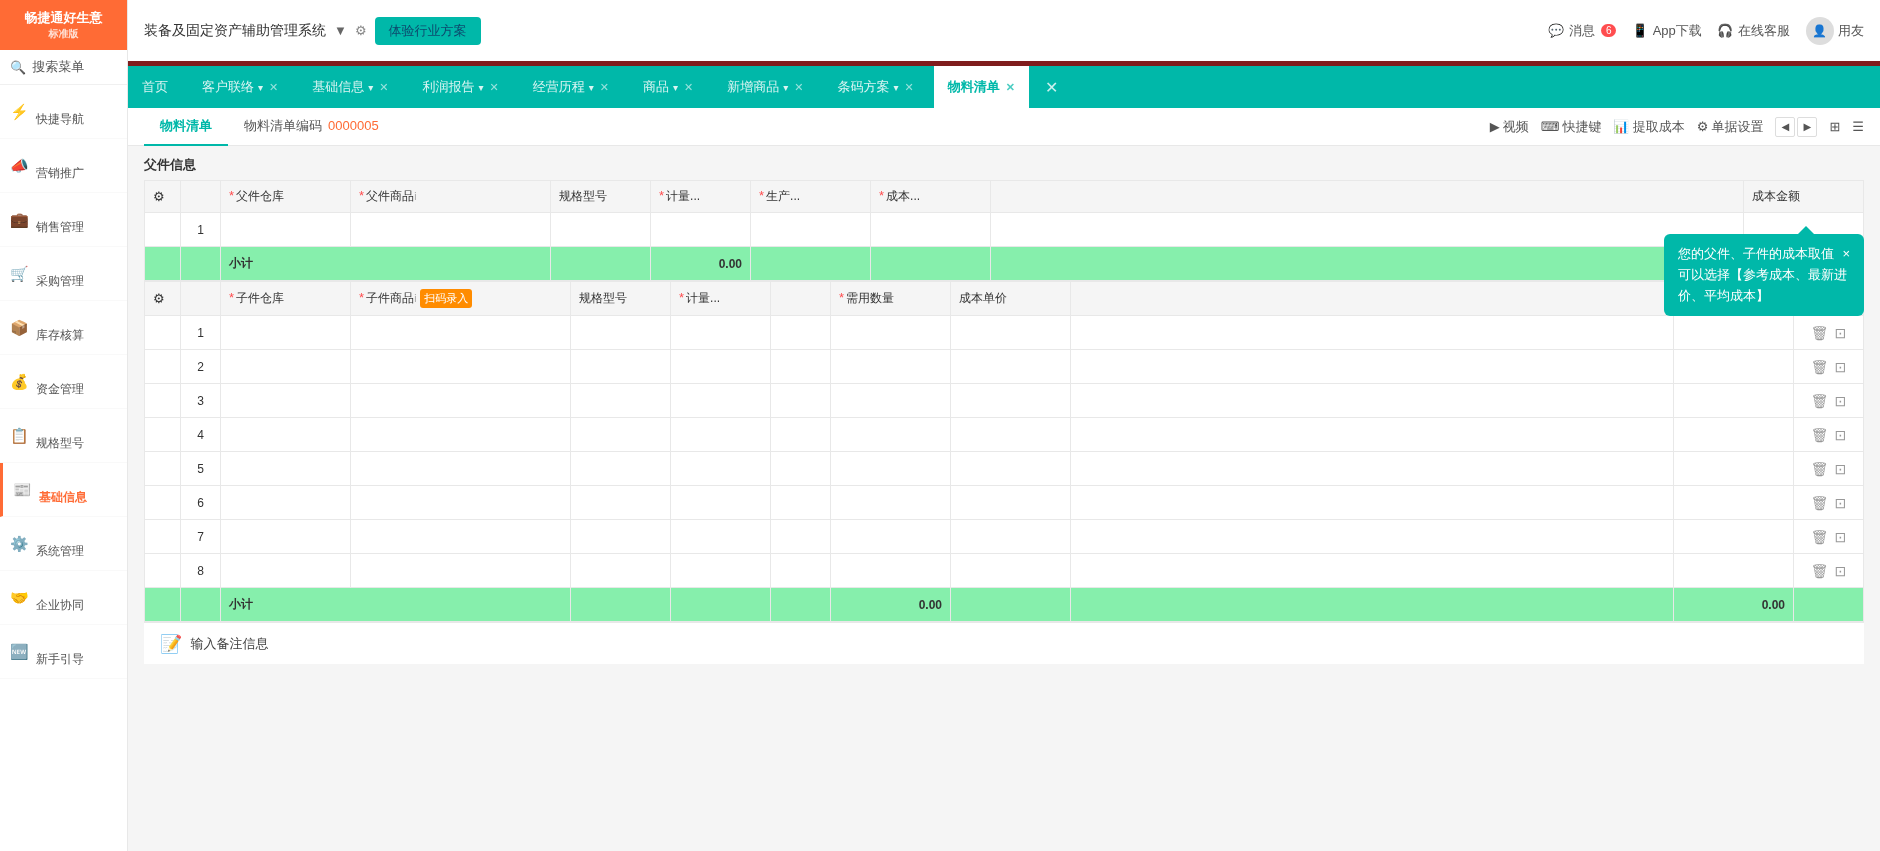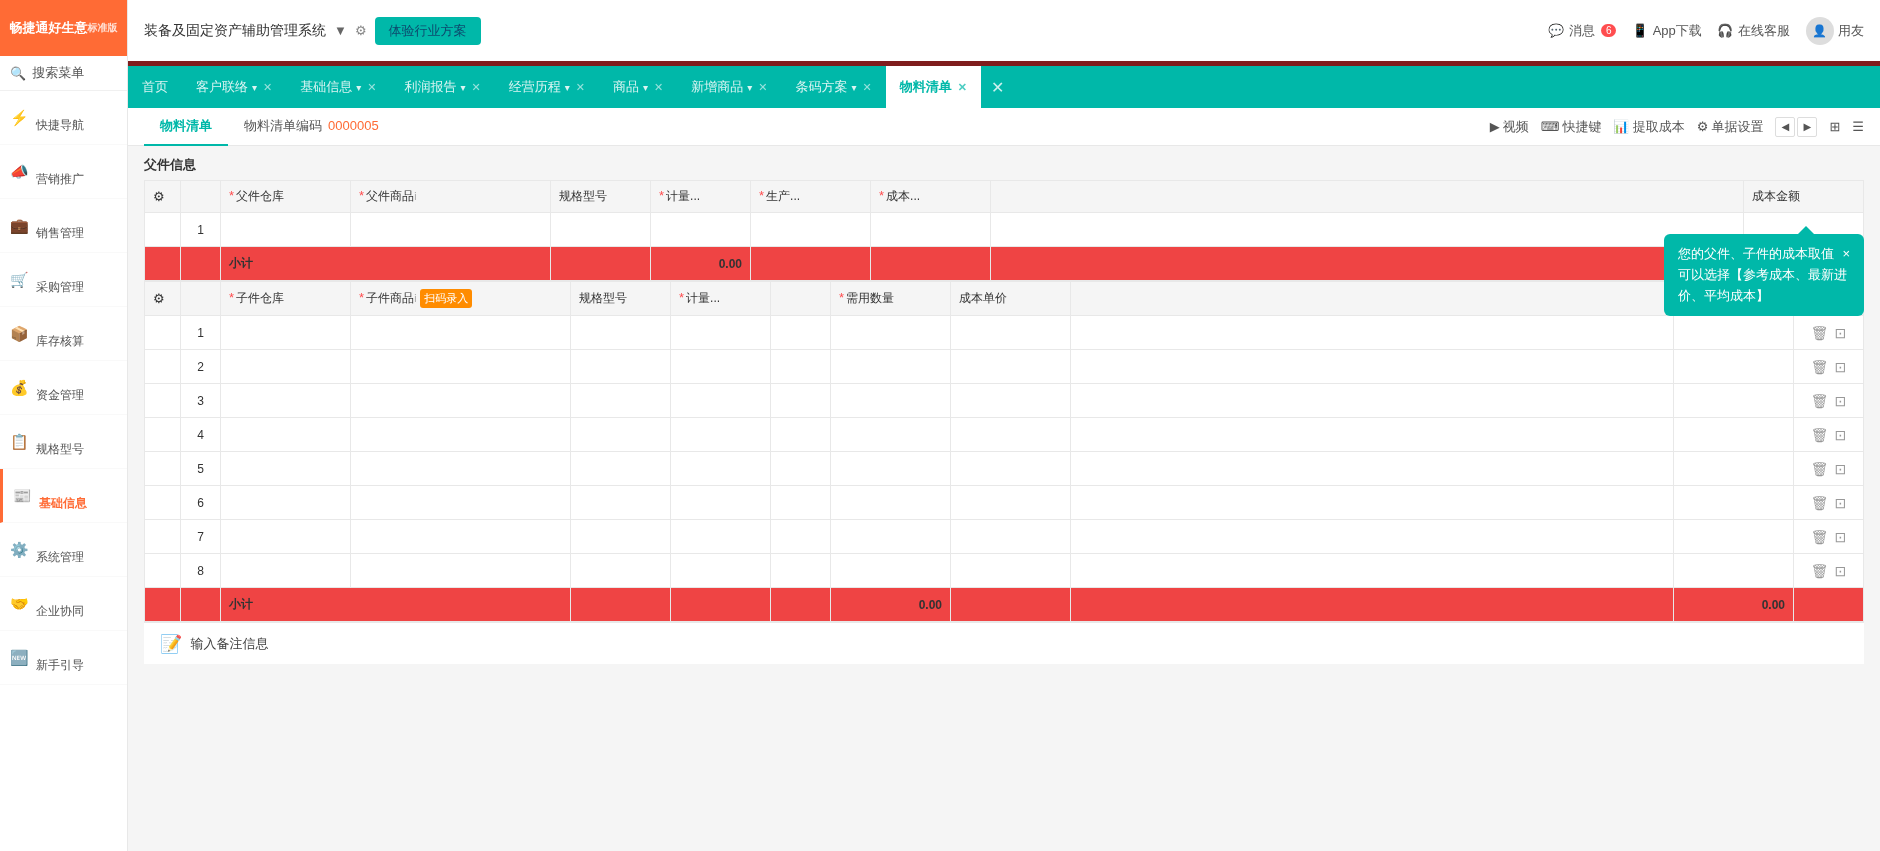--- a/index.html
+++ b/index.html
@@ -9,28 +9,28 @@
     .sidebar {
       width: 128px;
       background: #fff;
       display: flex;
       flex-direction: column;
       border-right: 1px solid #e8e8e8;
       flex-shrink: 0;
     }
     .sidebar-logo {
       background: #ff6b35;
-      height: 56px;
+      height: 50px;
       display: flex;
       align-items: center;
       justify-content: center;
       color: #fff;
       font-size: 14px;
       font-weight: bold;
-      flex-direction: row;
+      flex-direction: column;
       padding: 4px;
     }
     .sidebar-logo .logo-sub { font-size: 10px; color: rgba(255,255,255,0.8); }
     .sidebar-search {
       display: flex;
       align-items: center;
       padding: 8px 10px;
       border-bottom: 1px solid #f0f0f0;
       color: #555;
       cursor: pointer;
@@ -103,20 +103,21 @@
 
     
     .nav-tabs {
       height: 42px;
       background: #00b8a9;
       display: flex;
       align-items: center;
       padding: 0;
       overflow-x: auto;
       flex-shrink: 0;
+      gap: 6px;
     }
     .nav-tab {
       display: flex;
       align-items: center;
       padding: 0 14px;
       height: 42px;
       color: rgba(255,255,255,0.85);
       cursor: pointer;
       white-space: nowrap;
       font-size: 13px;
@@ -197,21 +198,21 @@
       white-space: nowrap;
     }
     .data-table td {
       border: 1px solid #e8e8e8;
       padding: 6px 8px;
       color: #333;
       font-size: 12px;
       height: 34px;
     }
     .required-star { color: #ff4d4f; margin-right: 2px; }
-    .subtotal-row td { background: #ef4444; font-weight: bold; }
+    .subtotal-row td { background: #86efac; font-weight: bold; }
     .subtotal-label { color: #666; }
     .value-right { text-align: right; }
     .col-num { width: 40px; text-align: center; color: #999; }
 
     
     .scan-btn {
       background: #ff8c00;
       color: #fff;
       border: none;
       padding: 2px 4px;

